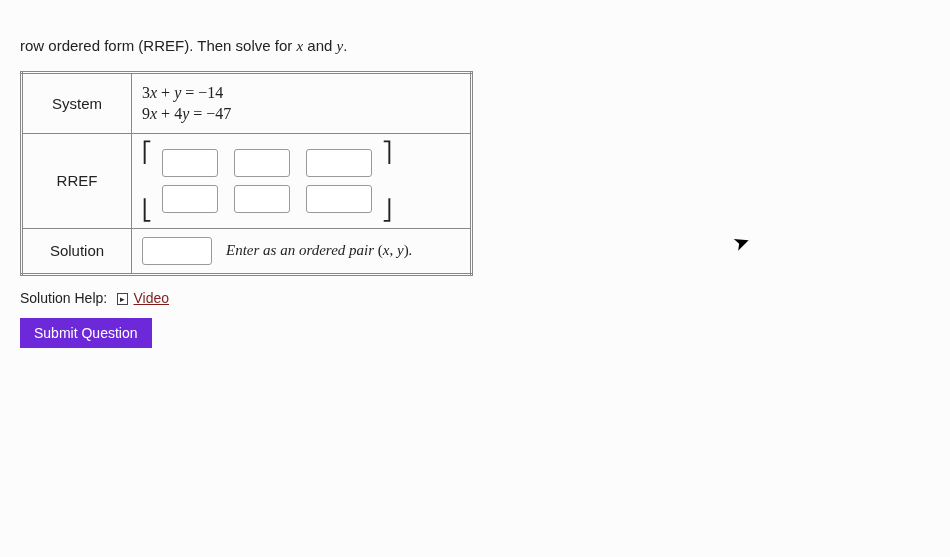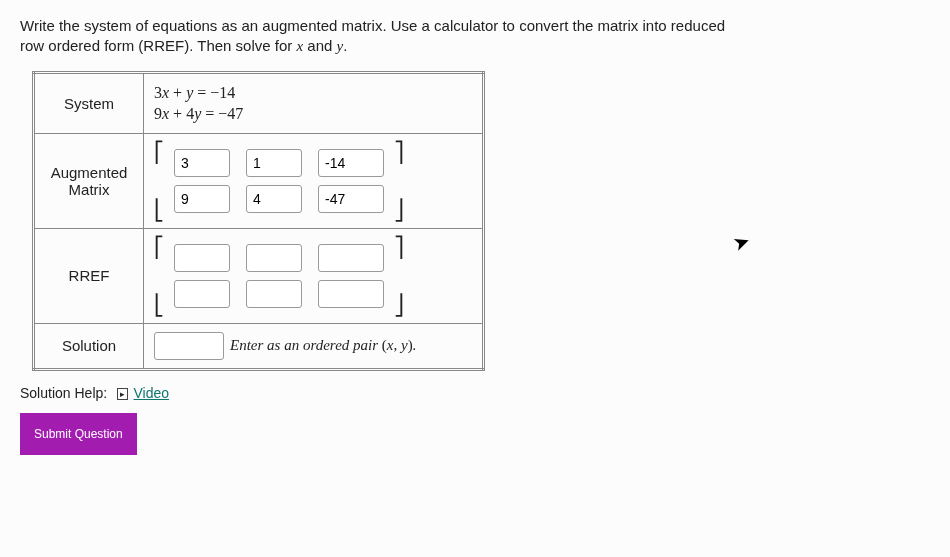--- a/index.html
+++ b/index.html
@@ -18,21 +18,20 @@
     margin-bottom: 14px;
     line-height: 1.35;
   }
   .mathvar {
     font-family: 'Times New Roman', serif;
     font-style: italic;
   }
   table.main {
     border-collapse: collapse;
     border: 3px double #888;
-    margin-left: 12px;
   }
   table.main td {
     border: 1px solid #888;
     padding: 8px 10px;
     vertical-align: middle;
   }
   td.label {
     text-align: center;
     font-weight: 400;
     width: 110px;
@@ -77,105 +76,88 @@
     border: 1px solid #999;
     border-radius: 3px;
     padding: 2px 6px;
     font-size: 14px;
     background: #fff;
   }
   .matrix-grid input.wide { width: 66px; }
   .solution-row {
     display: flex;
     align-items: center;
-    gap: 6px;
+    gap: 14px;
   }
   .solution-row input {
     width: 70px;
     height: 28px;
     border: 1px solid #999;
     border-radius: 3px;
     padding: 2px 6px;
     font-size: 14px;
   }
   .hint {
     font-family: 'Times New Roman', serif;
     font-style: italic;
     font-size: 15px;
   }
   .help-row {
     margin-top: 14px;
     font-size: 14px;
   }
   .video-link {
-    color: #0f766e;
+    color: #7f1d1d;
     text-decoration: underline;
     cursor: pointer;
   }
   .video-icon {
     display: inline-block;
     border: 1px solid #444;
     font-size: 9px;
     padding: 0 2px;
     margin: 0 2px 0 6px;
     vertical-align: 1px;
   }
   .submit-btn {
     margin-top: 12px;
-    background: #a21caf;
+    background: #6d28d9;
     color: #fff;
     border: none;
-    padding: 14px 14px;
-    font-size: 12px;
+    padding: 7px 14px;
+    font-size: 14px;
     cursor: pointer;
   }
   .cursor-arrow {
     position: absolute;
     right: 200px;
     top: 230px;
     font-size: 20px;
     transform: rotate(-20deg);
     color: #000;
   }
 </style>
 </head>
 <body>
 
 
 
 <div class="prompt">
-  <span>Write the system of equations as an augmented matrix. Use a calculator to convert the matrix into reduced</span><br>
+  <br>
   <span>row ordered form (RREF). Then solve for </span><span class="mathvar">x</span><span> and </span><span class="mathvar">y</span><span>.</span>
 </div>
 
 <table class="main">
   <tbody>
       <tr>
     <td class="label">System</td>
     <td class="content">
       <div class="eqns">
         <div><span style="font-style:normal">3</span><span style="font-style:italic">x</span> + <span style="font-style:italic">y</span> = −14</div>
         <div><span style="font-style:normal">9</span><span style="font-style:italic">x</span> + 4<span style="font-style:italic">y</span> = −47</div>
-      </div>
-    </td>
-  </tr>
-  <tr>
-    <td class="label">Augmented<br>Matrix</td>
-    <td class="content">
-      <div class="matrix-wrap">
-        <div class="bracket-col left"></div>
-        <div class="matrix-grid">
-          <input value="3" style="">
-          <input value="1" style="">
-          <input class="wide" value="-14" style="">
-          <input value="9" style="">
-          <input value="4" style="">
-          <input class="wide" value="-47" style="">
-        </div>
-        <div class="bracket-col right"></div>
       </div>
     </td>
   </tr>
   <tr>
     <td class="label">RREF</td>
     <td class="content">
       <div class="matrix-wrap">
         <div class="bracket-col left"></div>
         <div class="matrix-grid">
           <input value="" style="">

